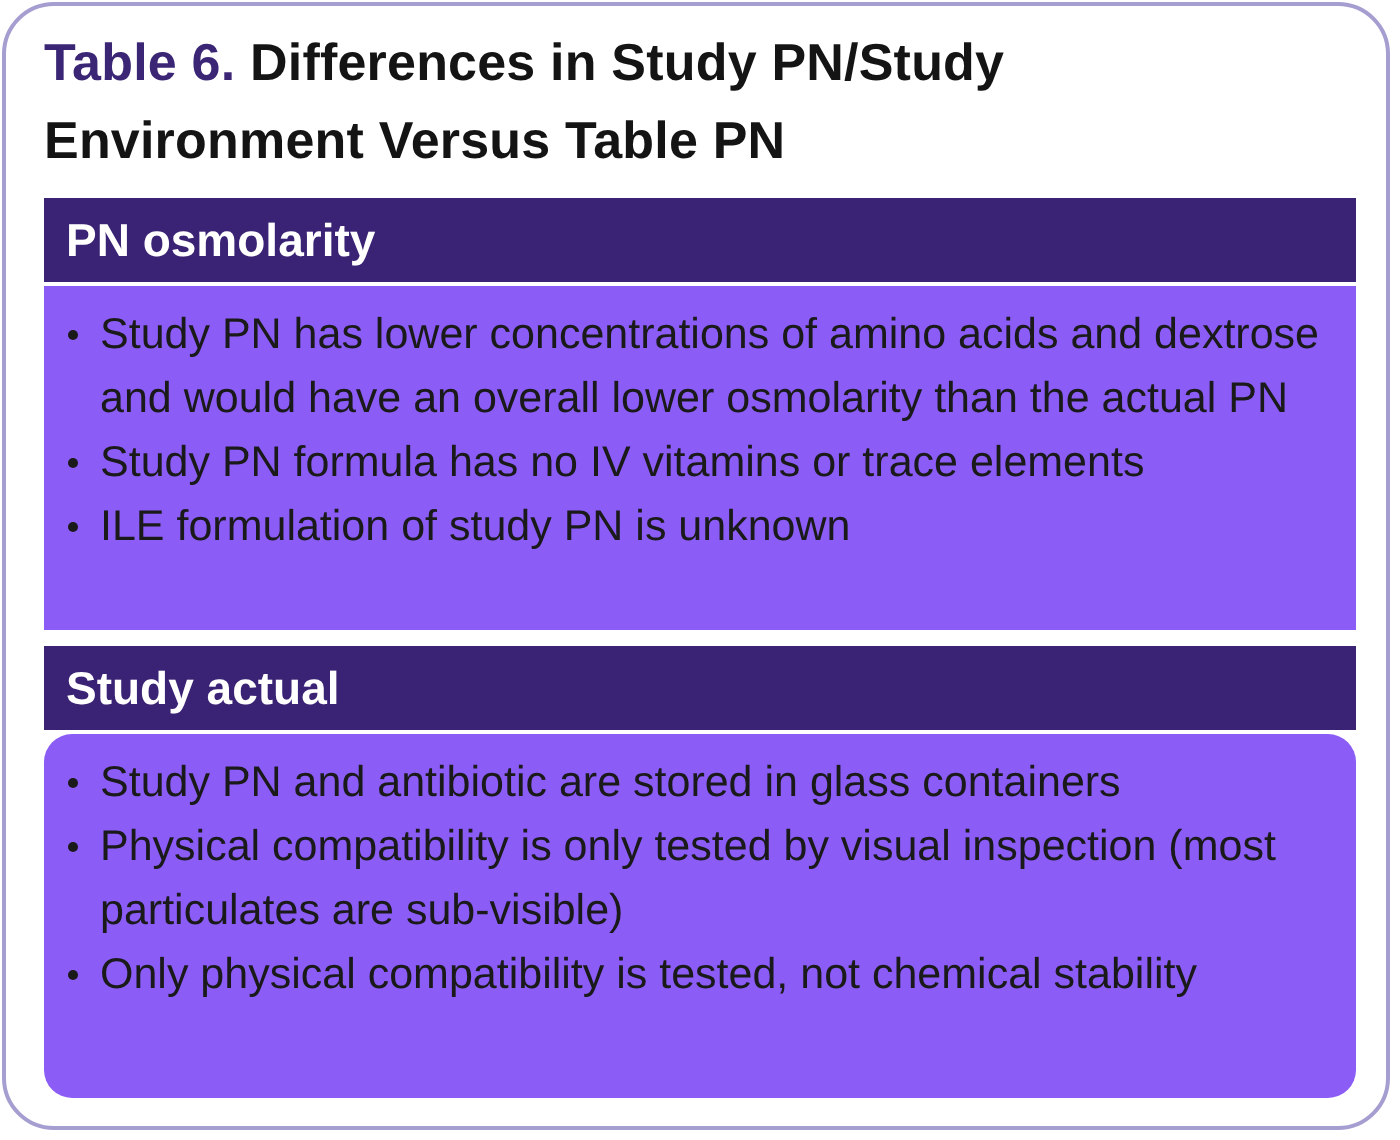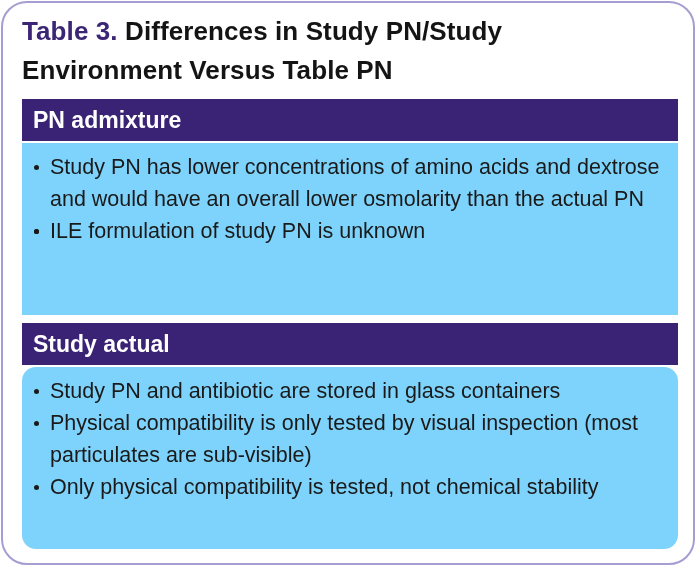--- a/index.html
+++ b/index.html
@@ -50,21 +50,21 @@
       font-weight: bold;
       font-size: 23px;
       line-height: 42px;
       padding-left: 11px;
       box-sizing: border-box;
     }
     .section-body {
       position: absolute;
       left: 22px;
       width: 656px;
-      background: #7dd3fc;
+      background: #8b5cf6;
       box-sizing: border-box;
       padding: 8px 10px 0 12px;
     }
     .bullets {
       list-style: none;
       margin: 0;
       padding: 0;
     }
     .bullets li {
       position: relative;
@@ -85,27 +85,27 @@
     #hdr1 { top: 99px; }
     #body1 { top: 143px; height: 172px; }
     #hdr2 { top: 323px; }
     #body2 { top: 367px; height: 182px; border-radius: 14px; }
   </style>
 </head>
 <body>
 
 <div class="frame"></div>
 
-<h1 class="title"><span class="label">Table 3.</span><span> Differences in Study PN/Study Environment Versus Table PN</span></h1>
+<h1 class="title"><span class="label">Table 6.</span><span> Differences in Study PN/Study Environment Versus Table PN</span></h1>
 
-<div class="section-header" id="hdr1">PN admixture</div>
+<div class="section-header" id="hdr1">PN osmolarity</div>
 <div class="section-body" id="body1">
   <ul class="bullets">
     <li><span class="dot"></span><span>Study PN has lower concentrations of amino acids and dextrose and would have an overall lower osmolarity than the actual PN</span></li>
-    <li><span class="dot"></span></li>
+    <li><span class="dot"></span><span>Study PN formula has no IV vitamins or trace elements</span></li>
     <li><span class="dot"></span><span>ILE formulation of study PN is unknown</span></li>
   </ul>
 </div>
 
 <div class="section-header" id="hdr2">Study actual</div>
 <div class="section-body" id="body2">
   <ul class="bullets">
     <li><span class="dot"></span><span>Study PN and antibiotic are stored in glass containers</span></li>
     <li><span class="dot"></span><span>Physical compatibility is only tested by visual inspection (most particulates are sub-visible)</span></li>
     <li><span class="dot"></span><span>Only physical compatibility is tested, not chemical stability</span></li>

